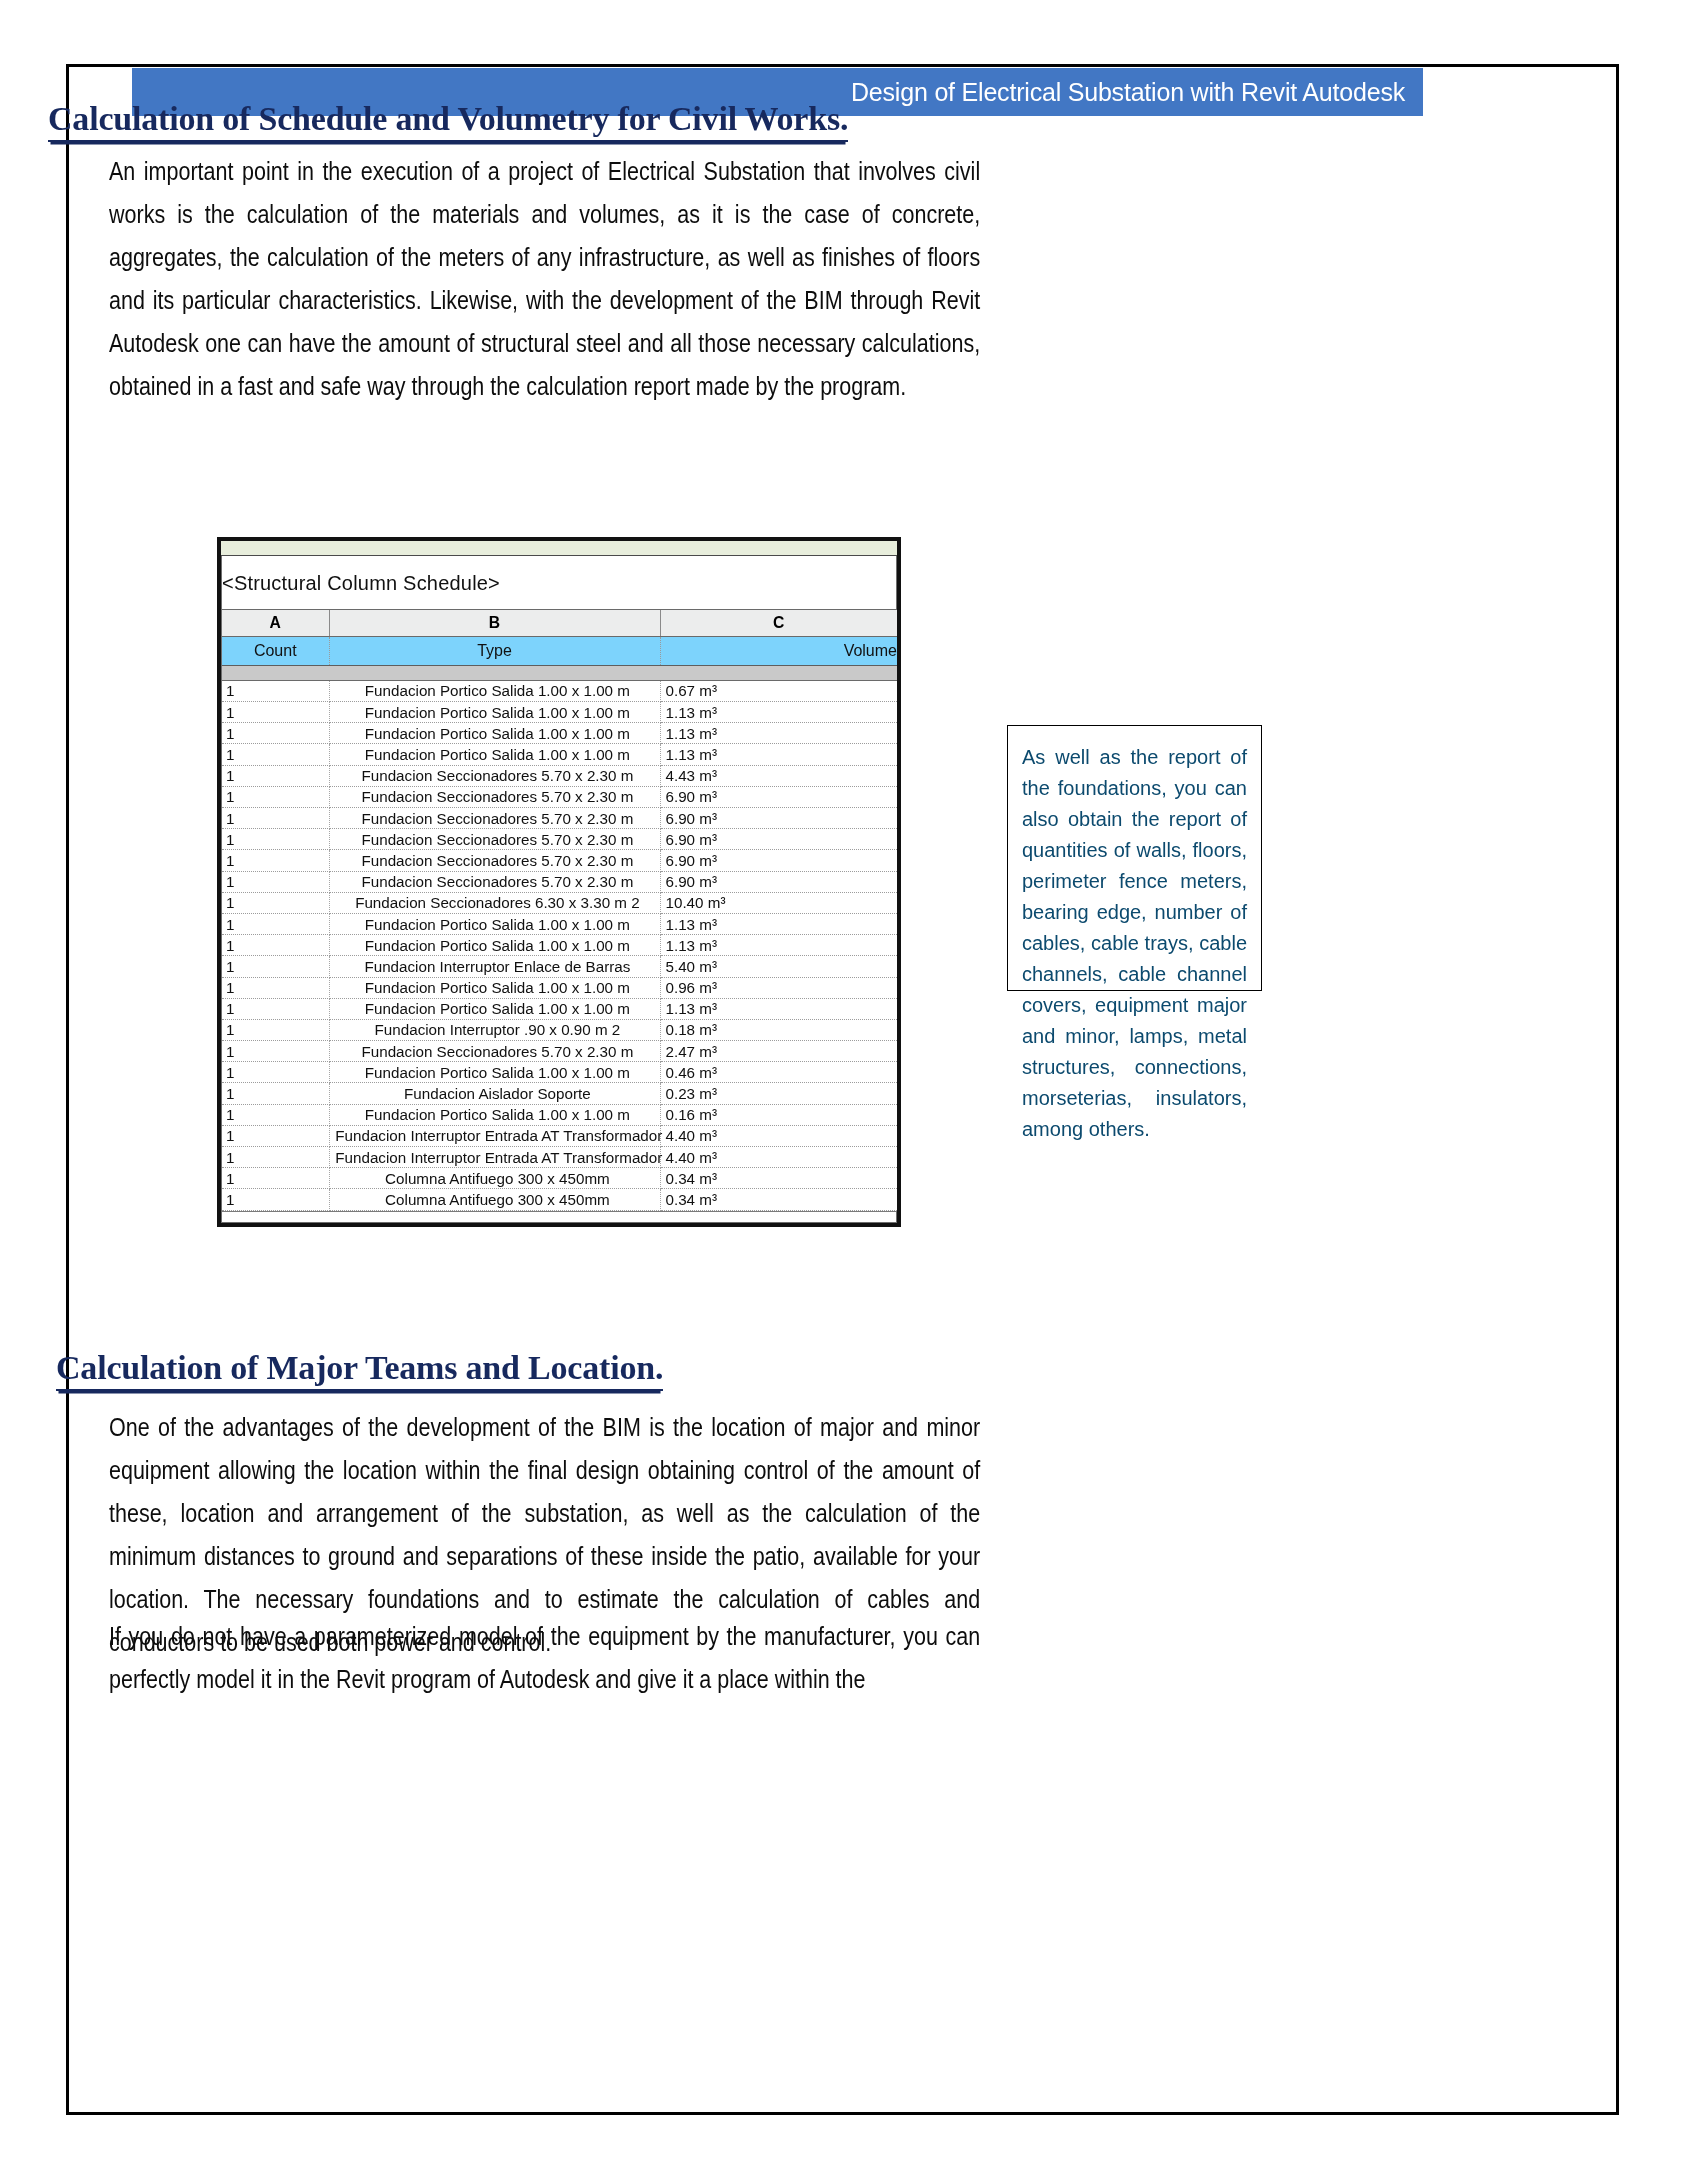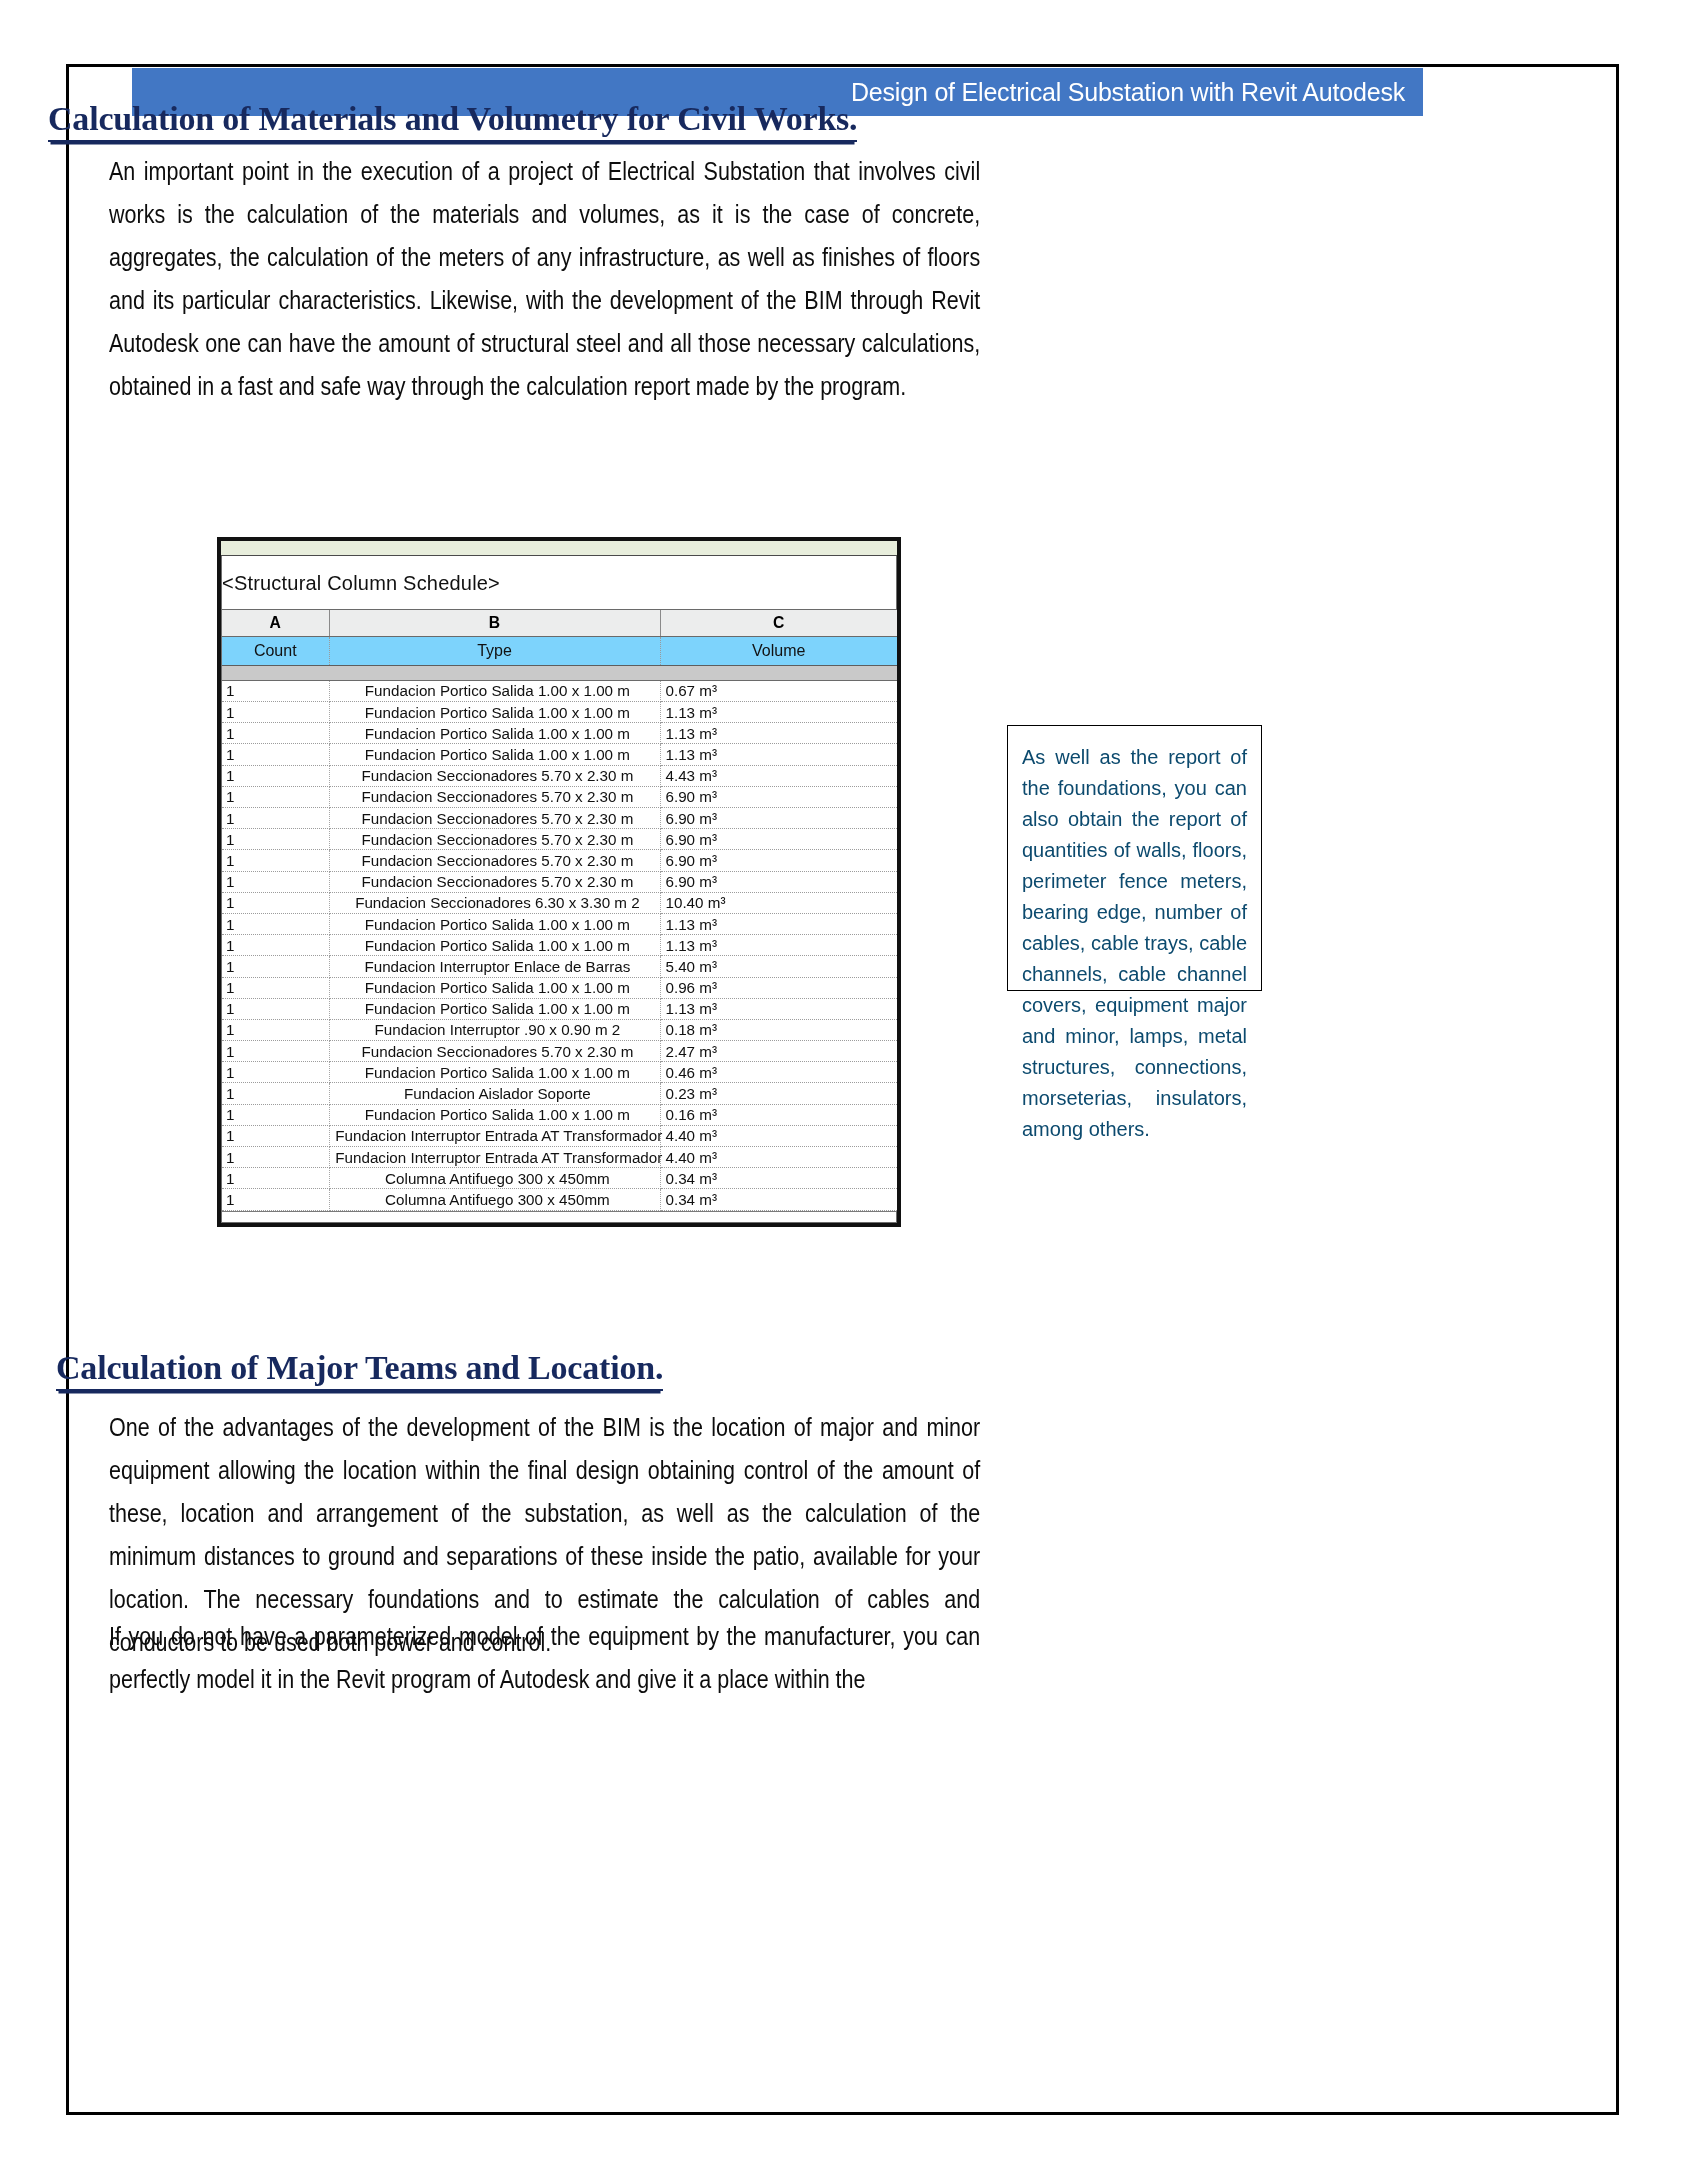--- a/index.html
+++ b/index.html
@@ -164,21 +164,21 @@
 
   table.schedule tr.colnames td {
     background: #7dd3fc;
     text-align: center;
     font-size: 16px;
     color: #111111;
     padding: 5px 0 5px 0;
     border-right: 0.8px dotted #9a9a9a;
     border-bottom: 0.8px solid #5e5e5e;
   }
-  table.schedule tr.colnames td:last-child { border-right: none; }
+  table.schedule tr.colnames td:last-child { border-right: none; text-align: right; }
 
   table.schedule tr.spacer td {
     background: #c9c9c9;
     height: 14px;
     padding: 0;
     border-bottom: 0.8px solid #6a6a6a;
   }
 
   table.schedule tr.data td {
     font-size: 15.2px;
@@ -203,21 +203,21 @@
 </head>
 <body>
 
 <div class="page-frame"></div>
 
 <div class="header-bar">
   <span class="header-bar-title">Design of Electrical Substation with Revit Autodesk</span>
 </div>
 
 <div class="section-heading" id="heading-1">
-  <span class="dbl-underline">Calculation of Materials and Volumetry for Civil Works.</span>
+  <span class="dbl-underline">Calculation of Schedule and Volumetry for Civil Works.</span>
 </div>
 
 <div class="body-text" id="para-1">An important point in the execution of a project of Electrical Substation that involves civil works is the calculation of the materials and volumes, as it is the case of concrete, aggregates, the calculation of the meters of any infrastructure, as well as finishes of floors and its particular characteristics. Likewise, with the development of the BIM through Revit Autodesk one can have the amount of structural steel and all those necessary calculations, obtained in a fast and safe way through the calculation report made by the program.</div>
 
 <div class="schedule-wrap">
   <div class="schedule-topband"></div>
   <div class="schedule-inner">
     <div class="schedule-title">&lt;Structural Column Schedule&gt;</div>
     <table class="schedule">
       <colgroup>

